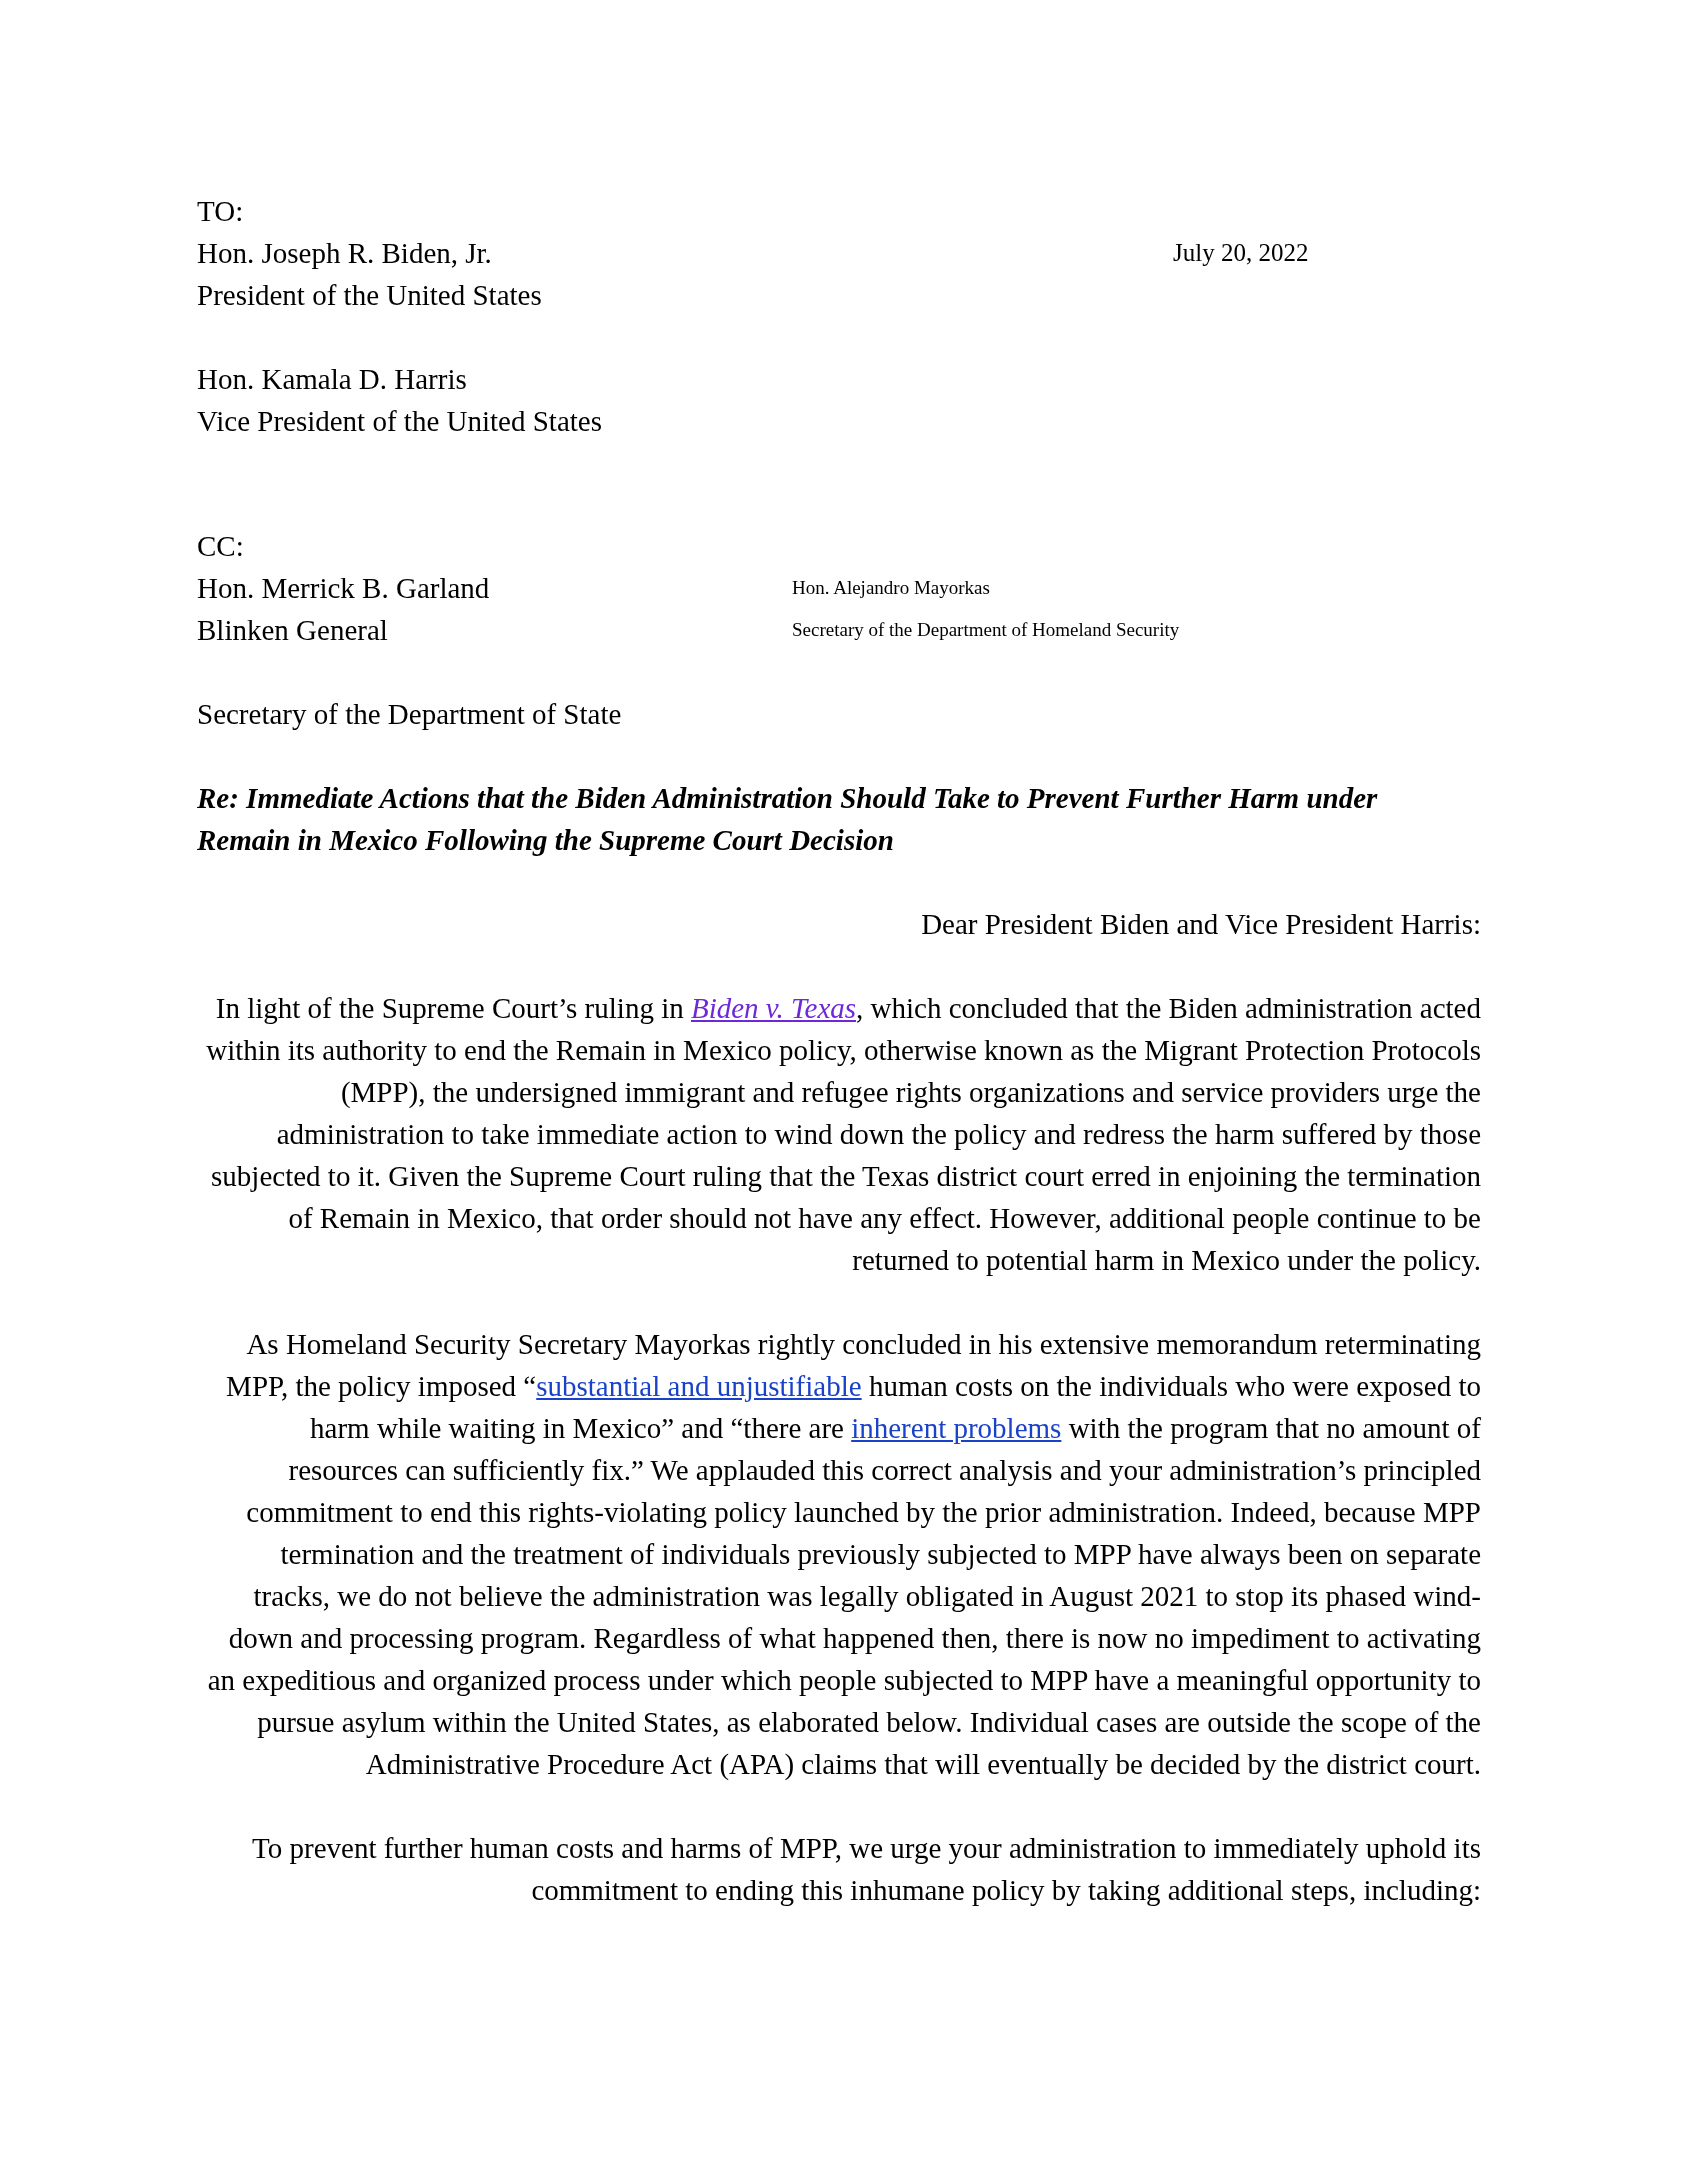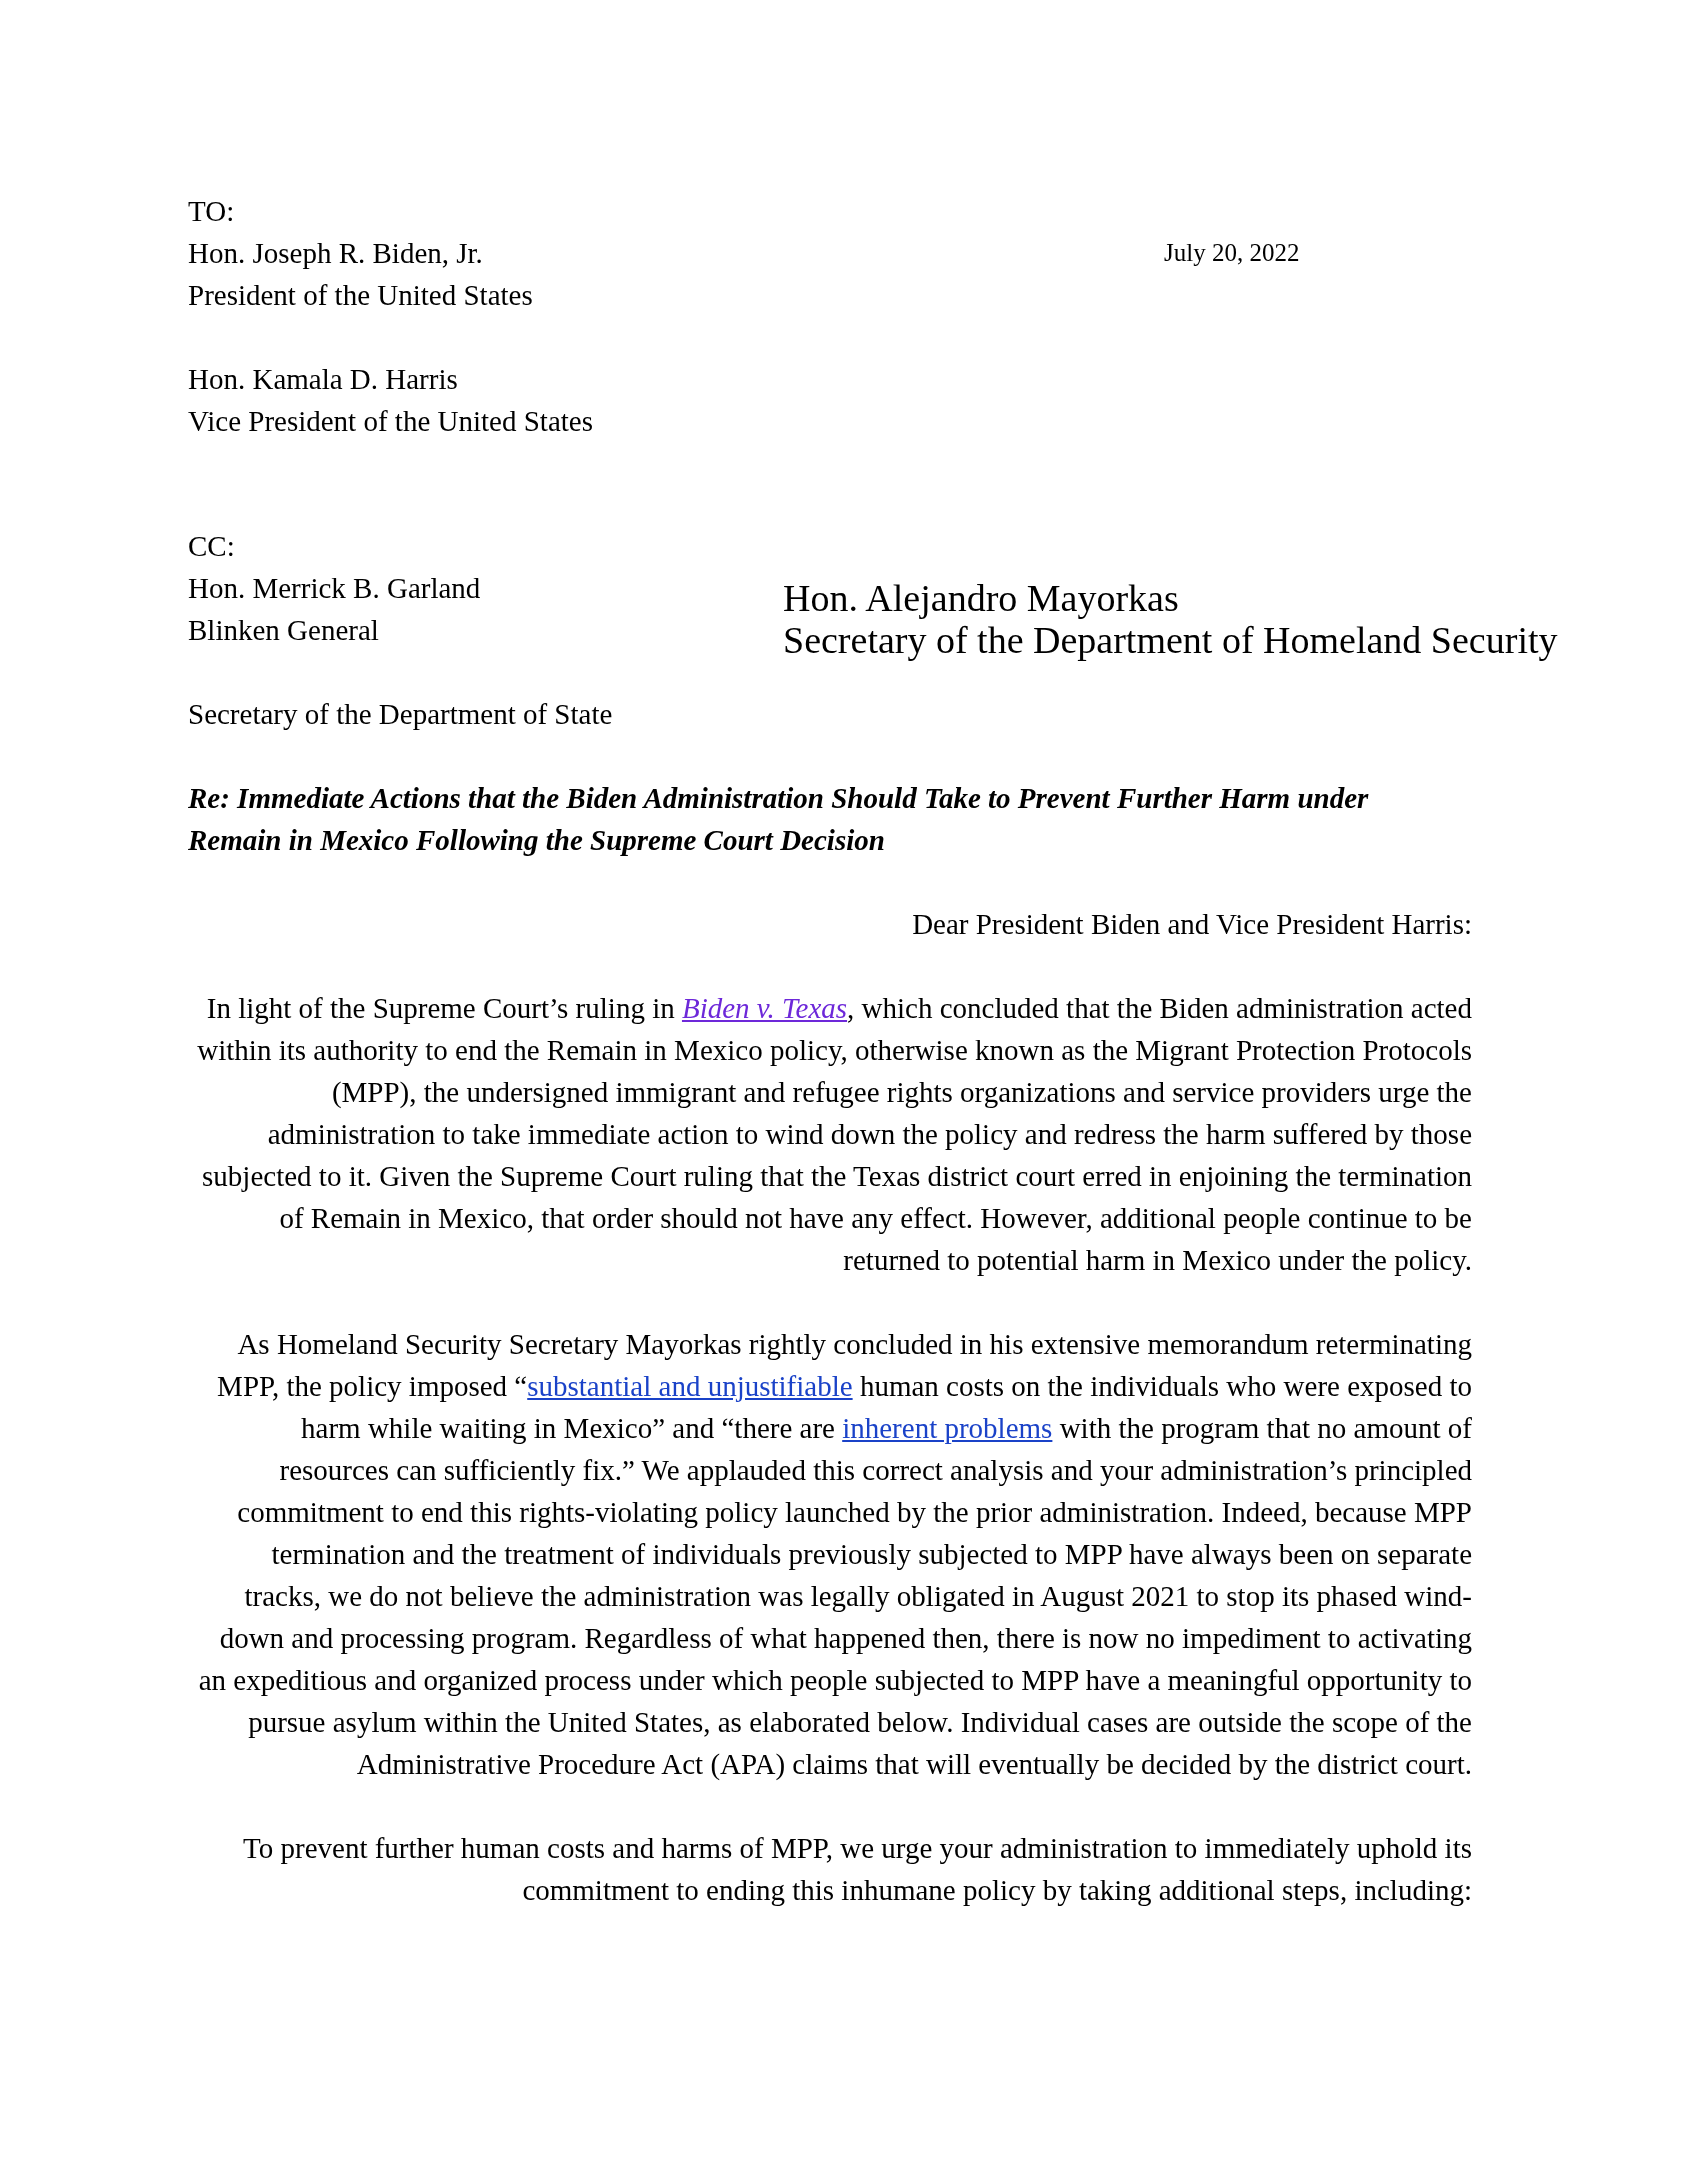--- a/index.html
+++ b/index.html
@@ -16,21 +16,21 @@
   }
   .page {
     position: relative;
     width: 1683px;
     height: 2178px;
     background: #ffffff;
     overflow: hidden;
   }
   .content {
     position: absolute;
-    left: 188px;
+    left: 197px;
     top: 190px;
     width: 1284px;
   }
   .line {
     font-size: 29px;
     line-height: 42px;
     white-space: pre;
   }
   .gap-sm { height: 42px; }
   .gap-md { height: 83px; }
@@ -59,24 +59,23 @@
     left: 0;
     top: 0;
     font-size: 29px;
     line-height: 42px;
     white-space: pre;
   }
   .cc-col2 {
     position: absolute;
     left: 595px;
     top: 0;
-    font-size: 38px;
+    font-size: 19px;
     line-height: 42px;
     white-space: pre;
-    margin-top: 10px;
   }
 
   .subject {
     font-size: 29px;
     line-height: 42px;
     font-weight: bold;
     width: 1270px;
     font-style: italic;
   }
 

